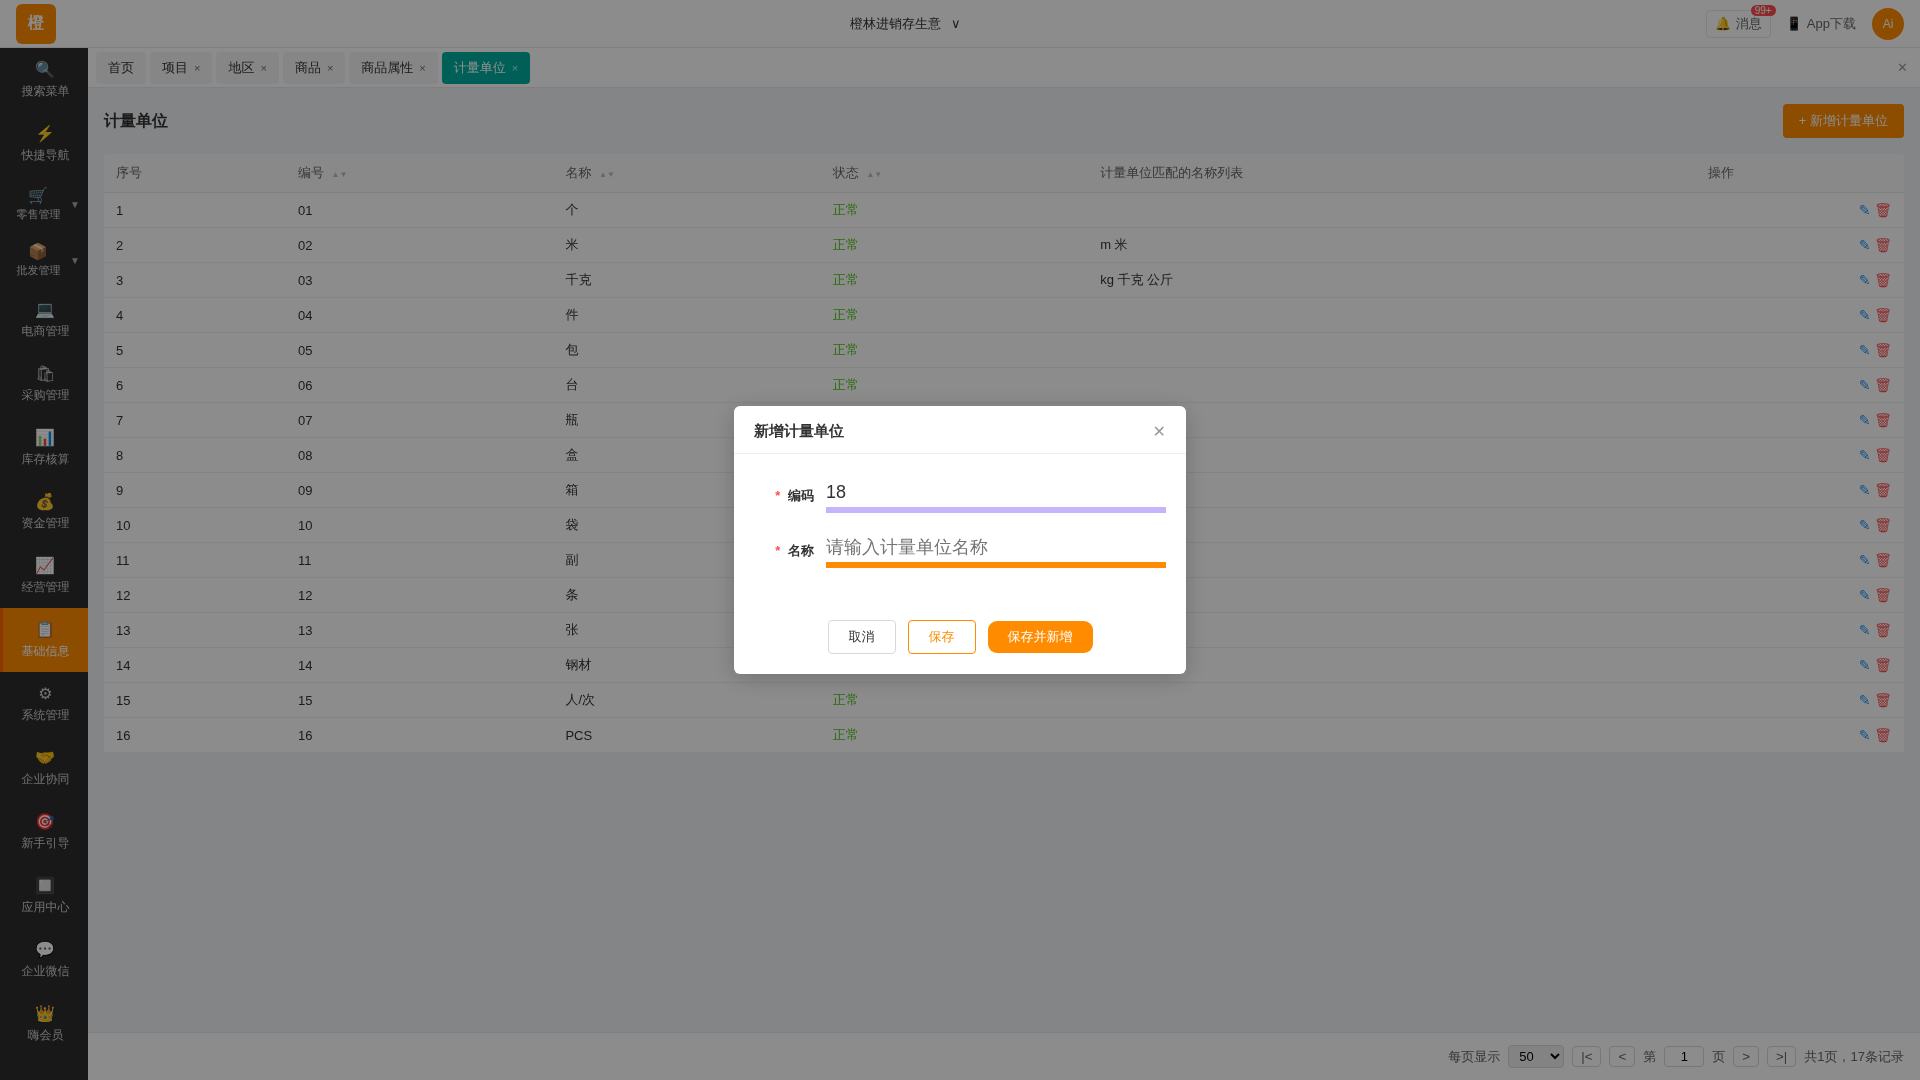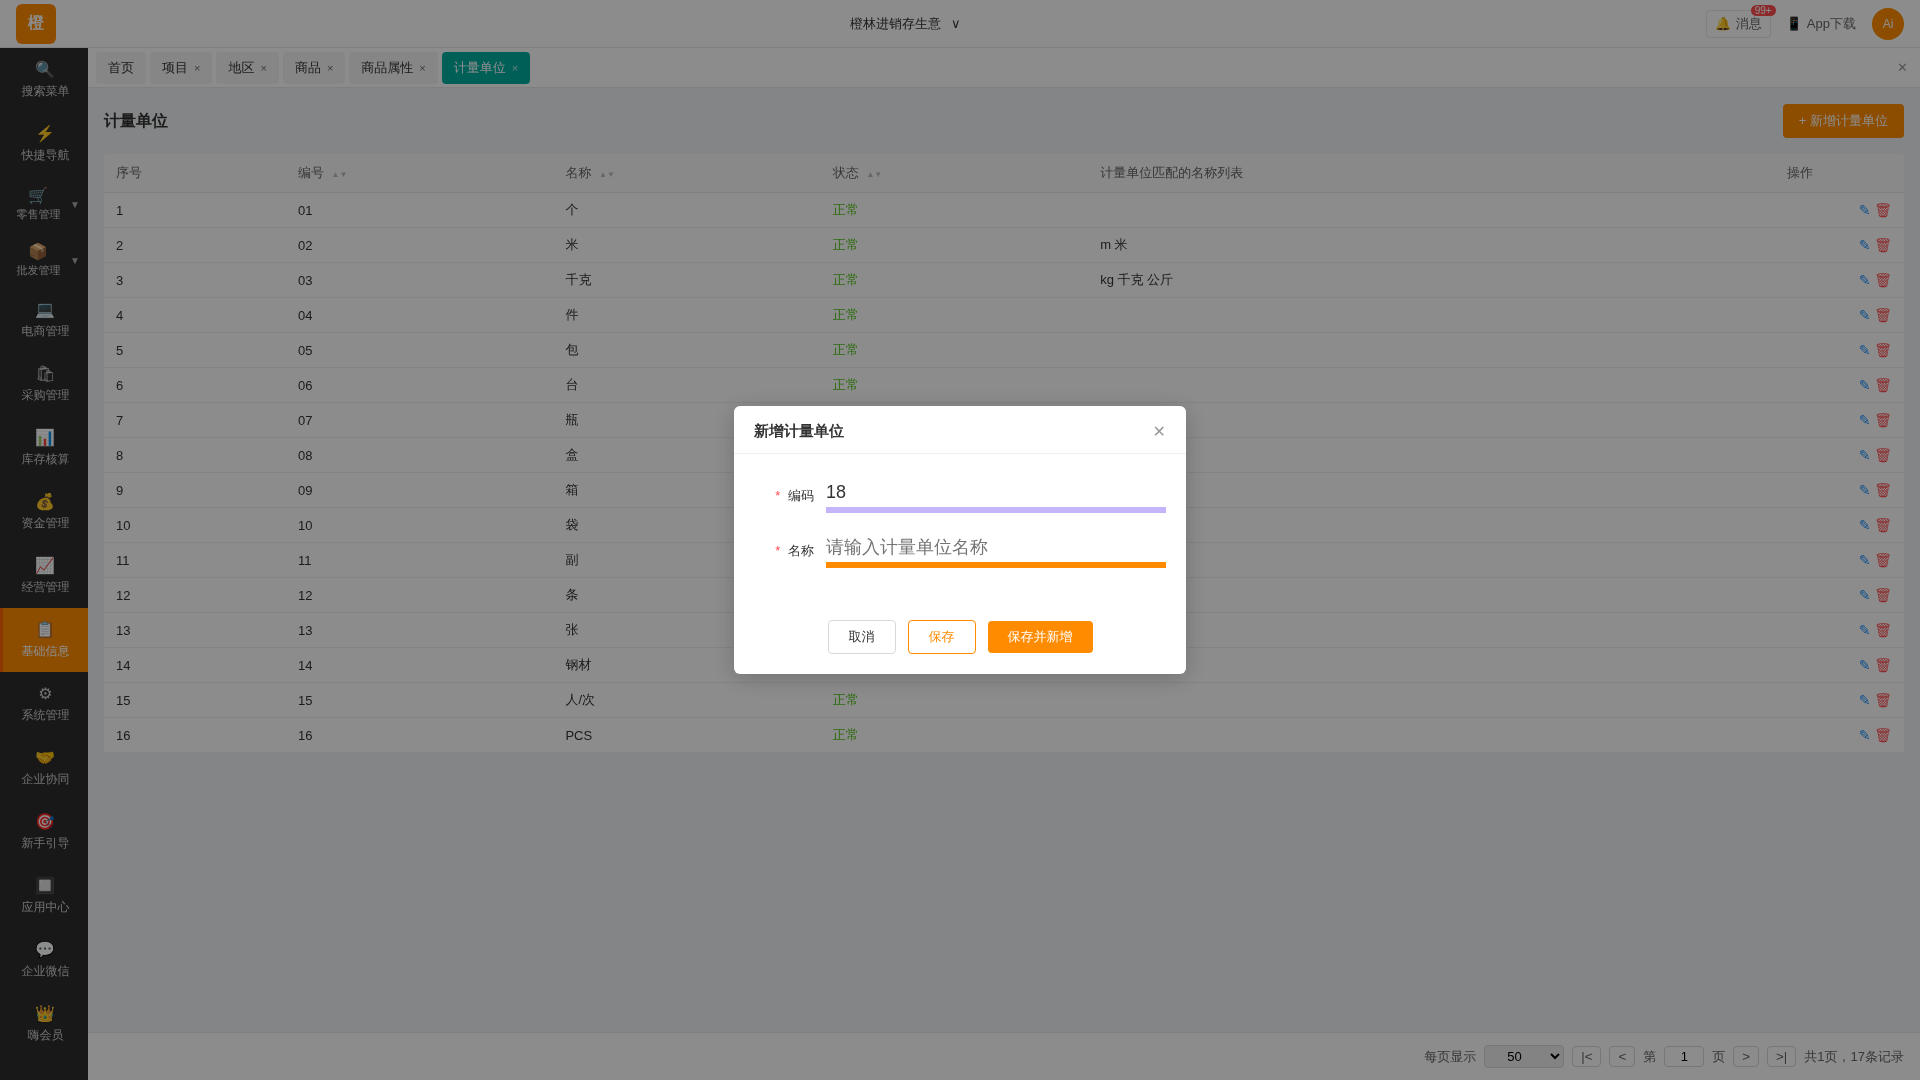--- a/index.html
+++ b/index.html
@@ -238,21 +238,21 @@
       justify-content: flex-end;
       padding: 0 16px;
       gap: 8px;
       flex-shrink: 0;
       font-size: 13px;
       color: #666;
     }
     .page-size-select {
       border: 1px solid #d9d9d9;
       border-radius: 4px;
-      padding: 2px 18px;
+      padding: 2px 6px;
       font-size: 13px;
     }
     .page-nav-btn {
       border: 1px solid #d9d9d9;
       border-radius: 4px;
       padding: 2px 8px;
       cursor: pointer;
       background: #fff;
       color: #666;
     }
@@ -306,20 +306,21 @@
       align-items: center;
       margin-bottom: 20px;
     }
     .form-label {
       width: 60px;
       text-align: right;
       margin-right: 12px;
       color: #333;
       font-size: 13px;
       flex-shrink: 0;
+      font-weight: bold;
     }
     .required-star {
       color: #ff4d4f;
       margin-right: 4px;
     }
     .form-input {
       flex: 1;
       border: none;
       border-bottom: 6px solid #c4b5fd;
       padding: 4px 0;
@@ -352,21 +353,21 @@
       color: #ff8c00;
       border-radius: 4px;
       padding: 7px 20px;
       cursor: pointer;
       font-size: 13px;
     }
     .btn-save-new {
       border: none;
       background: #ff8c00;
       color: #fff;
-      border-radius: 4px;
+      border-radius: 9px;
       padding: 7px 20px;
       cursor: pointer;
       font-size: 13px;
     }
   </style>
 </head>
 <body>
 
 <div class="top-header">
   <div class="logo-area">
@@ -515,21 +516,21 @@
               <th>
                 编号 <span class="sort-icons">▲▼</span>
               </th>
               <th>
                 名称 <span class="sort-icons">▲▼</span>
               </th>
               <th>
                 状态 <span class="sort-icons">▲▼</span>
               </th>
               <th>计量单位匹配的名称列表</th>
-              <th style="text-align:center;">操作</th>
+              <th style="text-align:left;">操作</th>
             </tr>
           </thead>
           <tbody id="table-body">
           <tr>
       <td>1</td>
       <td>01</td>
       <td>个</td>
       <td><span class="status-normal">正常</span></td>
       <td></td>
       <td style="text-align:right;">

